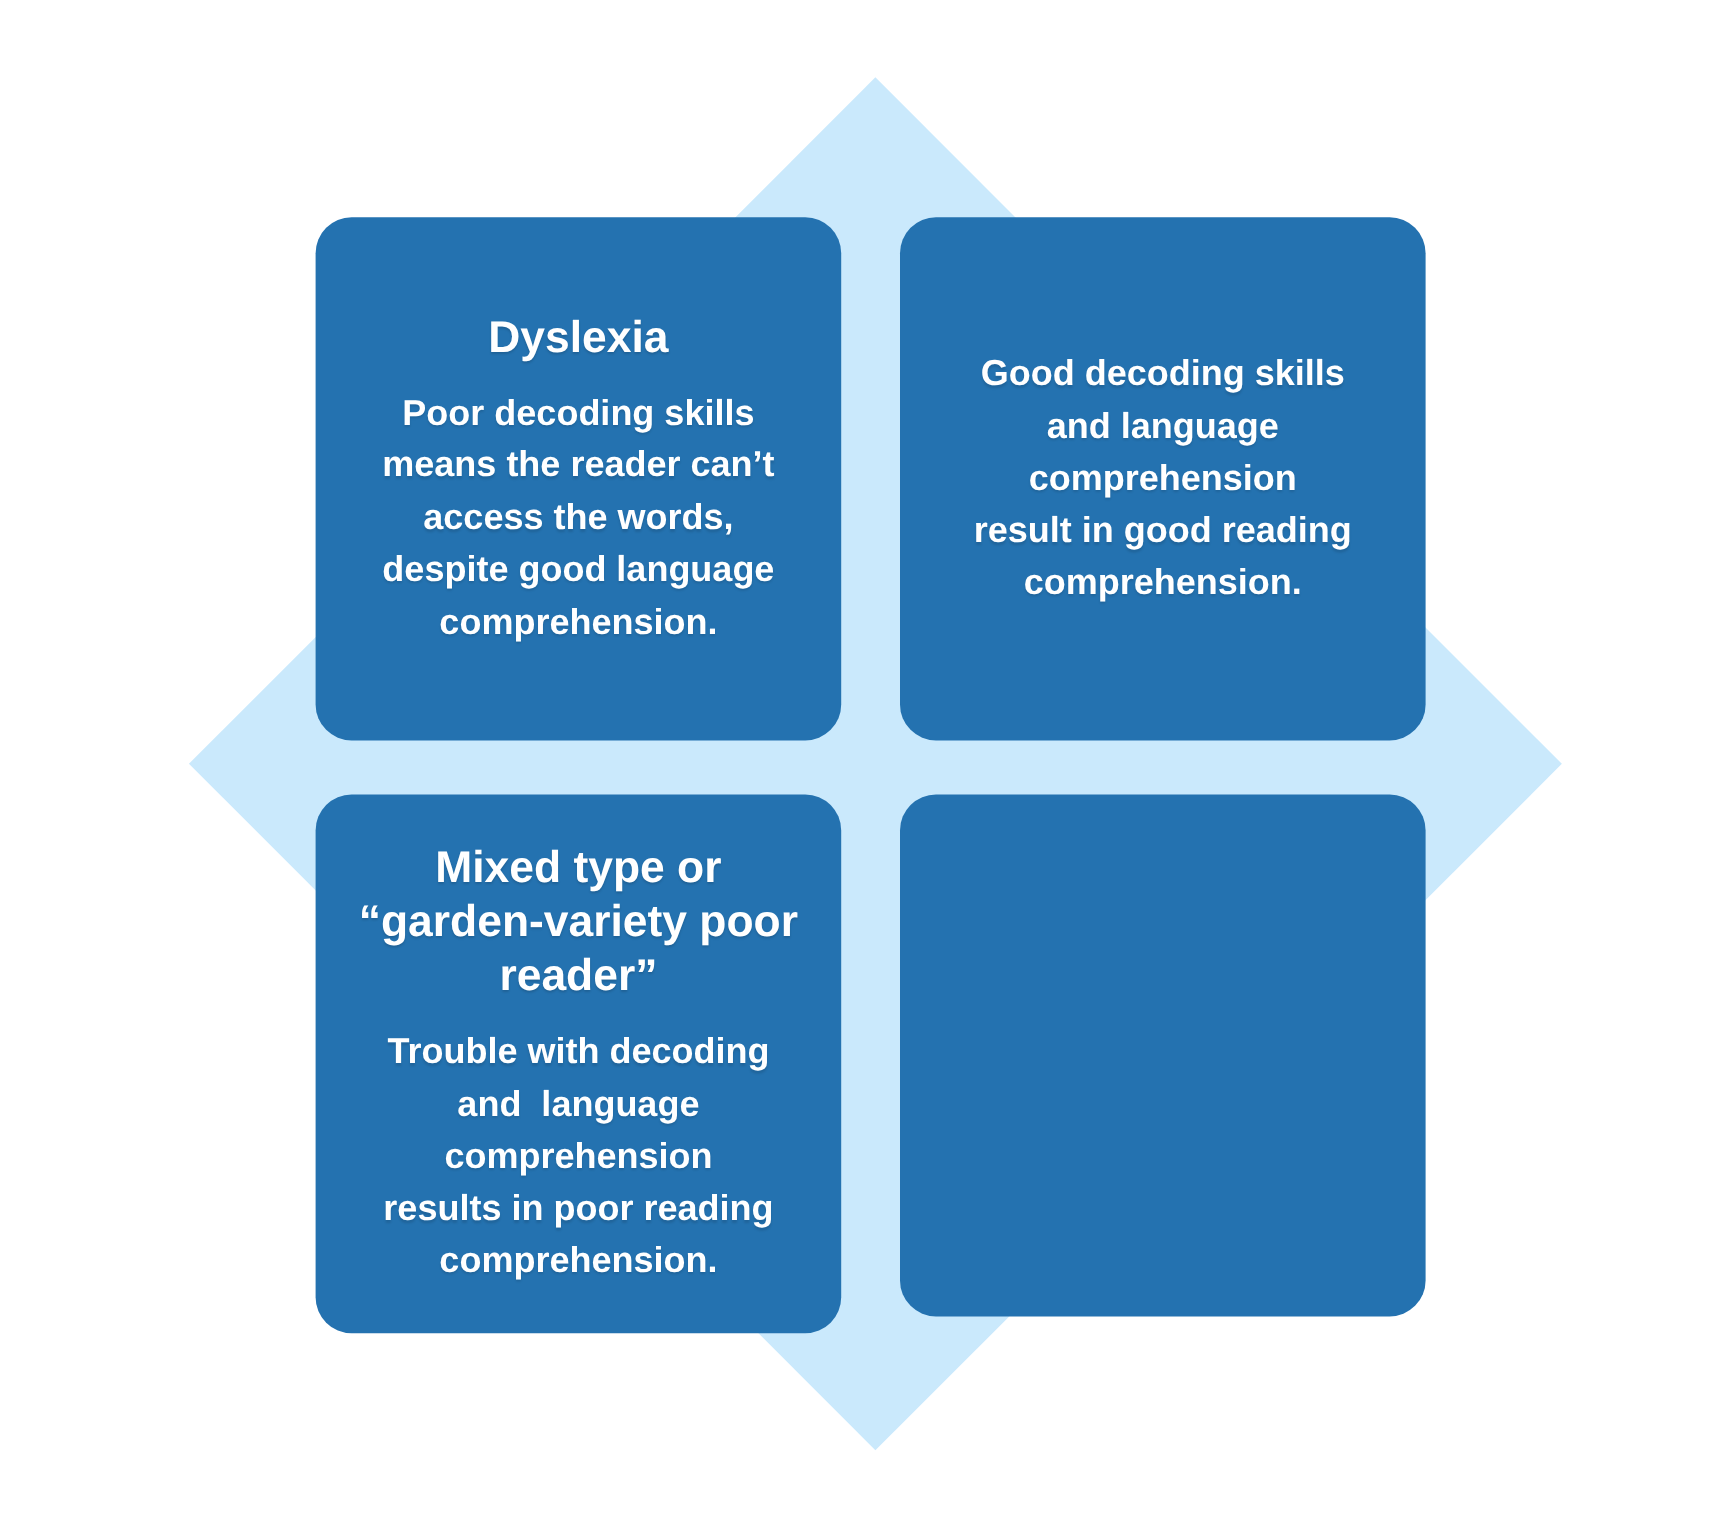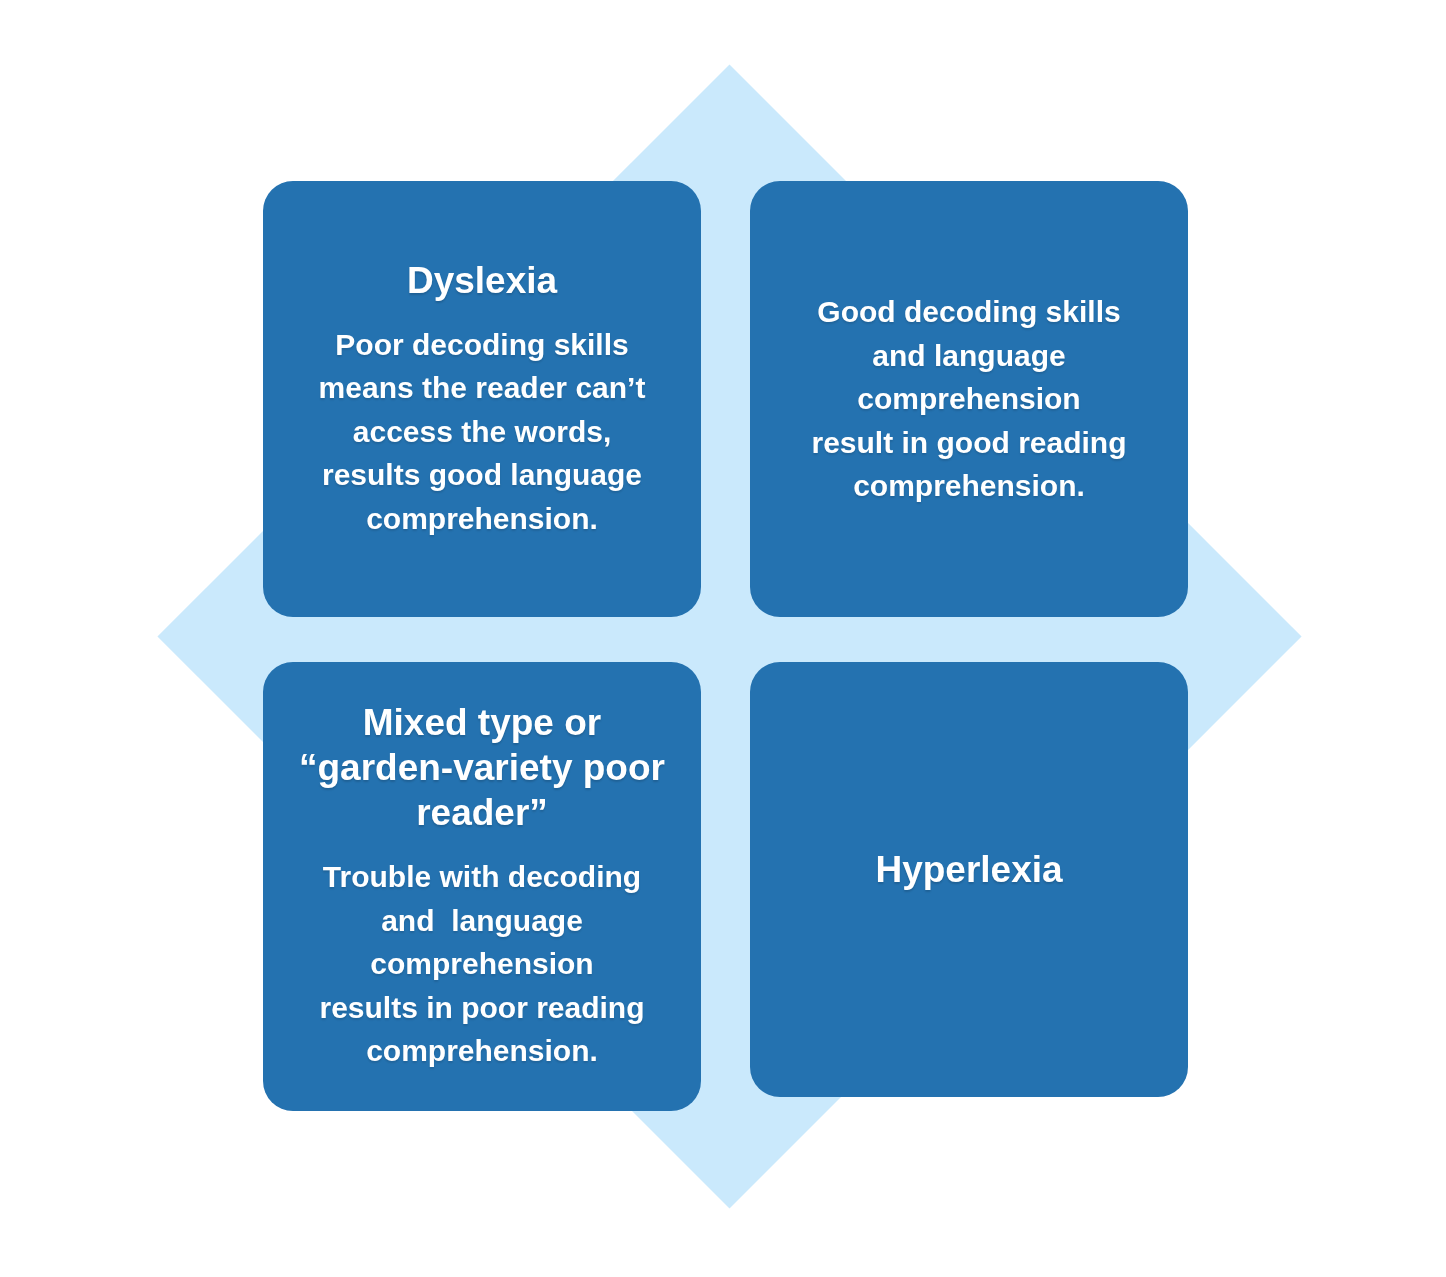--- a/index.html
+++ b/index.html
@@ -67,21 +67,21 @@
 
 <div class="canvas">
 
   <div class="diamond"></div>
 
   <div class="card tl">
     <h2 class="card-title">Dyslexia</h2>
     <p class="card-body">Poor decoding skills
 means the reader can’t
 access the words,
-results good language
+despite good language
 comprehension.</p>
   </div>
 
   <div class="card tr">
     <p class="card-body">Good decoding skills
 and language
 comprehension
 result in good reading
 comprehension.</p>
   </div>
@@ -91,16 +91,15 @@
 “garden-variety poor
 reader”</h2>
     <p class="card-body">Trouble with decoding
 and  language
 comprehension
 results in poor reading
 comprehension.</p>
   </div>
 
   <div class="card br">
-    <h2 class="card-title">Hyperlexia</h2>
   </div>
 
 </div>
 
 </body></html>

